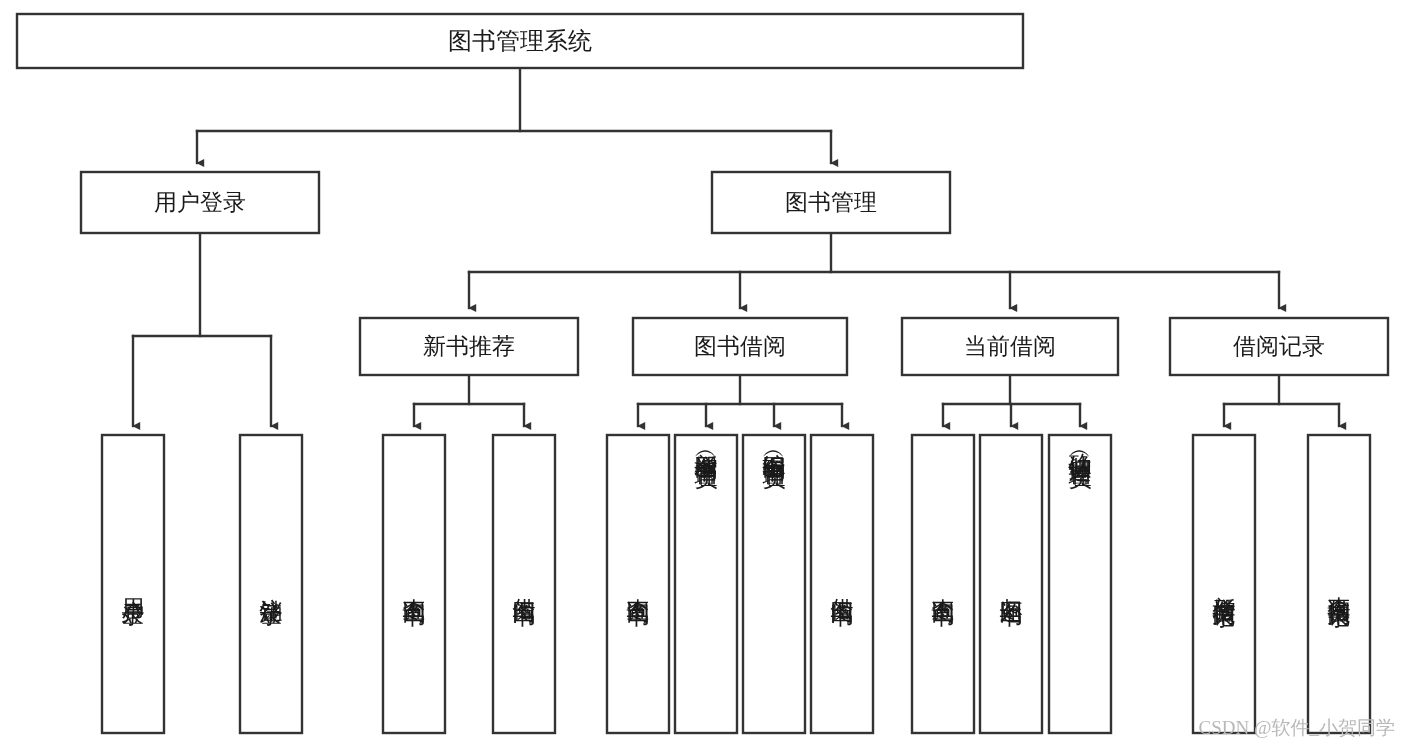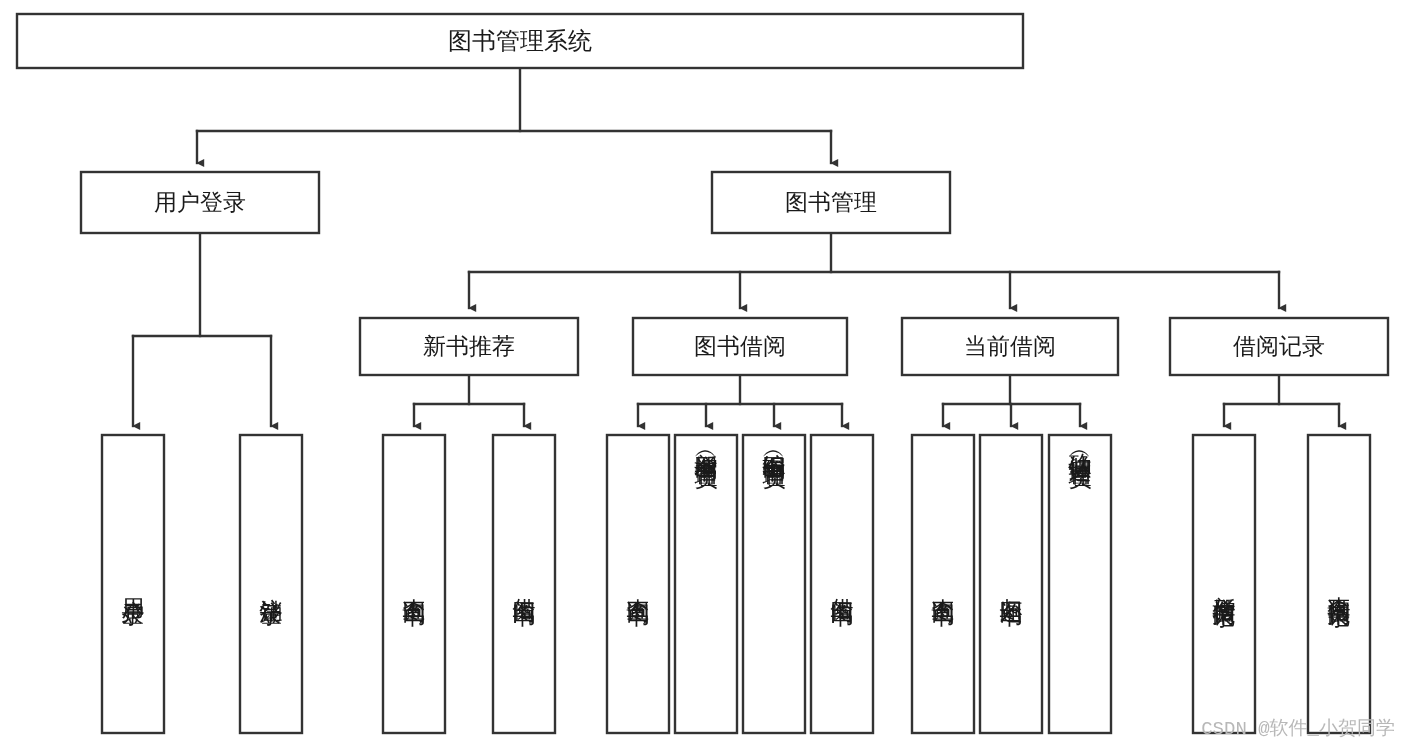--- a/index.html
+++ b/index.html
@@ -61,21 +61,21 @@
     font-size: 23px;
     line-height: 1.08;
     color: #1a1a1a;
     letter-spacing: 2px;
     white-space: nowrap;
   }
   .watermark {
     position: absolute;
     right: 10px;
     bottom: 6px;
-    font-family: Liberation Mono, monospace;
+    font-family: Liberation Serif, serif;
     font-size: 19px;
     color: #b8b8b8;
     white-space: nowrap;
   }
 </style>
 </head>
 <body>
 
 <div id="diagram-root">
 

